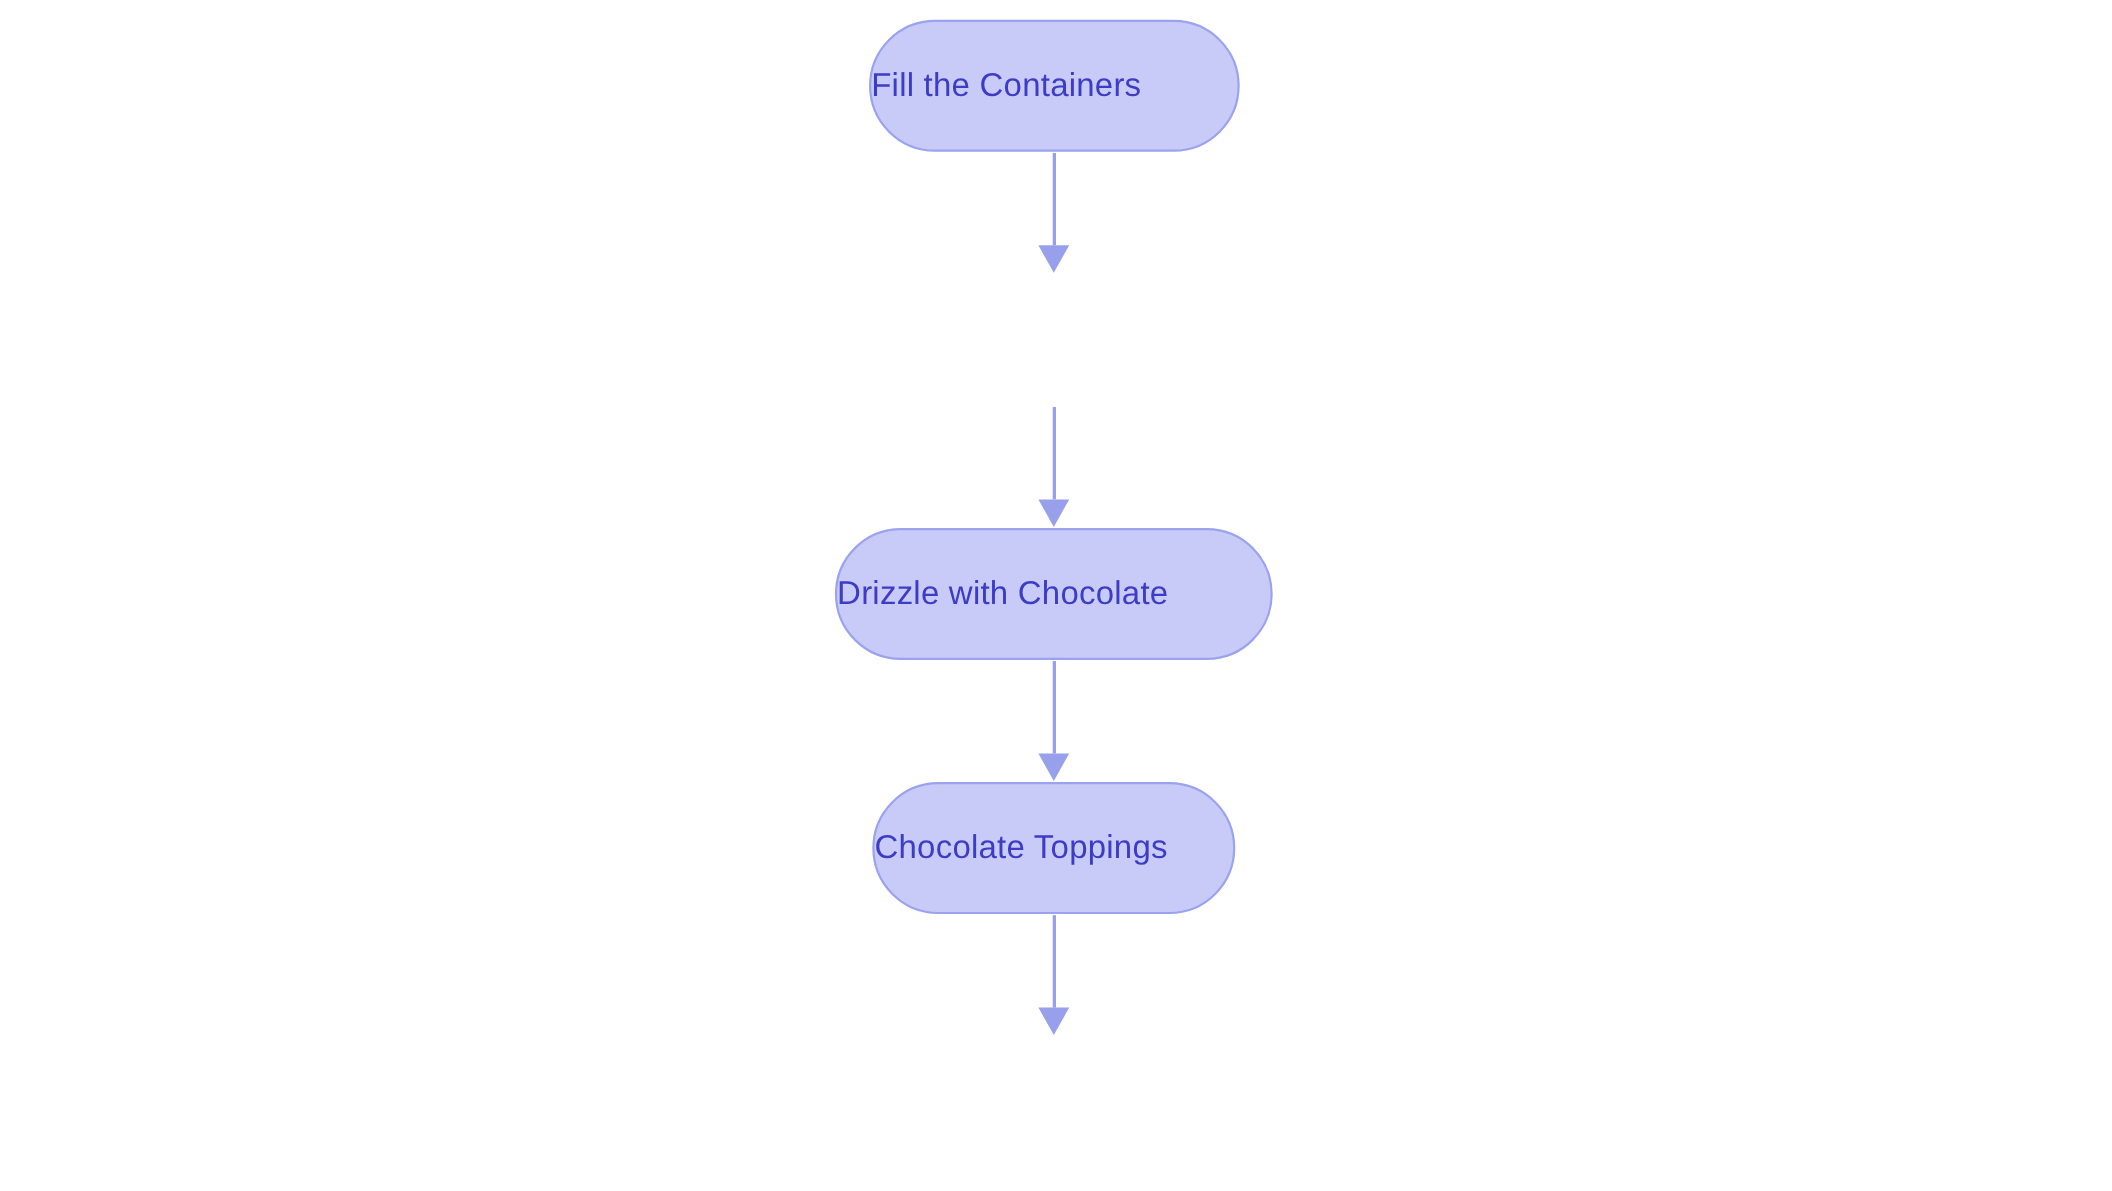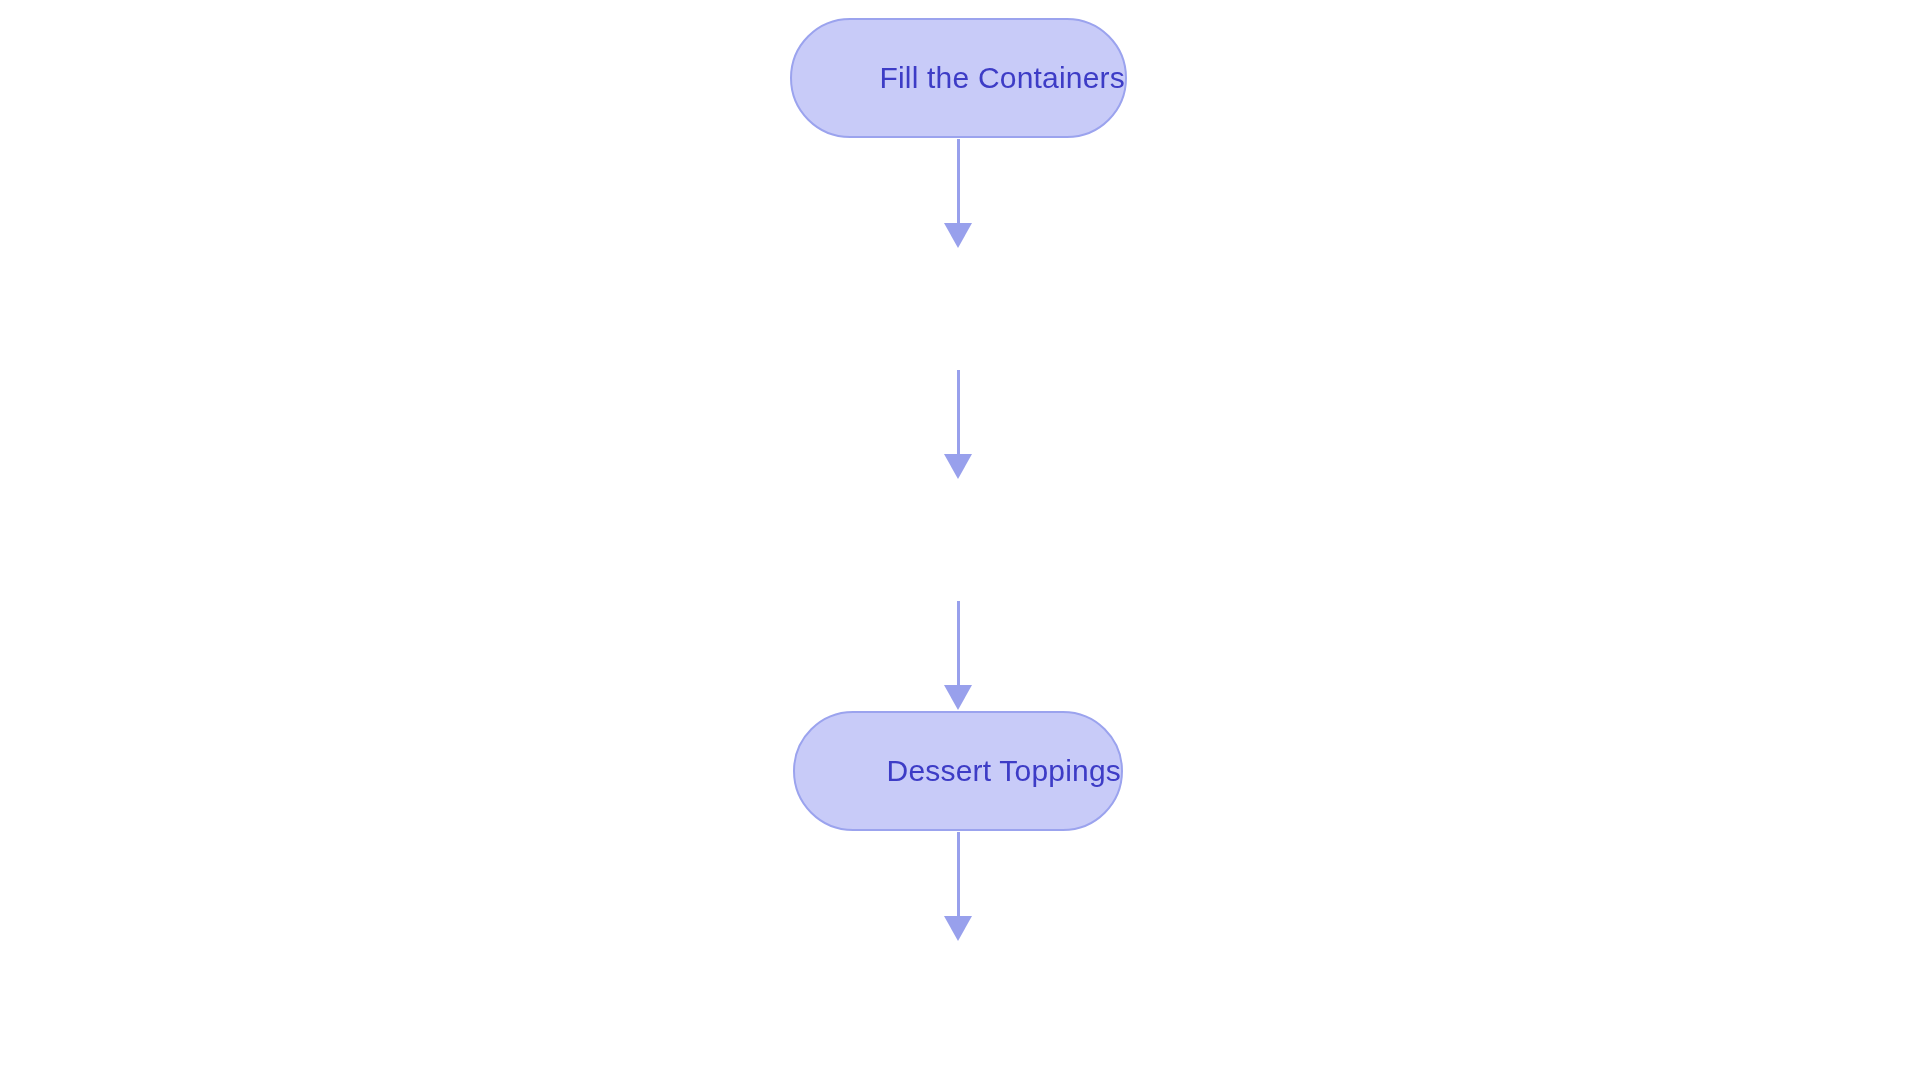--- a/index.html
+++ b/index.html
@@ -15,21 +15,21 @@
   }
 
   .node {
     position: absolute;
     height: 120px;
     border-radius: 60px;
     background: #c8cbf8;
     border: 2px solid #9ba3ee;
     display: flex;
     align-items: center;
-    justify-content: flex-end;
+    justify-content: flex-start;
     color: #3d3cc6;
     font-size: 30px;
     letter-spacing: 0.2px;
     text-align: center;
     white-space: nowrap;
   }
 
   .edge {
     position: absolute;
     width: 28px;
@@ -76,28 +76,31 @@
     <div class="line"></div>
     <div class="head"></div>
   </div>
 
 
   <div class="edge" id="edge-1">
     <div class="line"></div>
     <div class="head"></div>
   </div>
 
+  <div class="node" id="node-2">
+    <span>Drizzle with Chocolate</span>
+  </div>
 
   <div class="edge" id="edge-2">
     <div class="line"></div>
     <div class="head"></div>
   </div>
 
   <div class="node" id="node-3">
-    <span>Dessert Toppings</span>
+    <span>Chocolate Toppings</span>
   </div>
 
   <div class="edge" id="edge-3">
     <div class="line"></div>
     <div class="head"></div>
   </div>
 
 
 </div>
 

